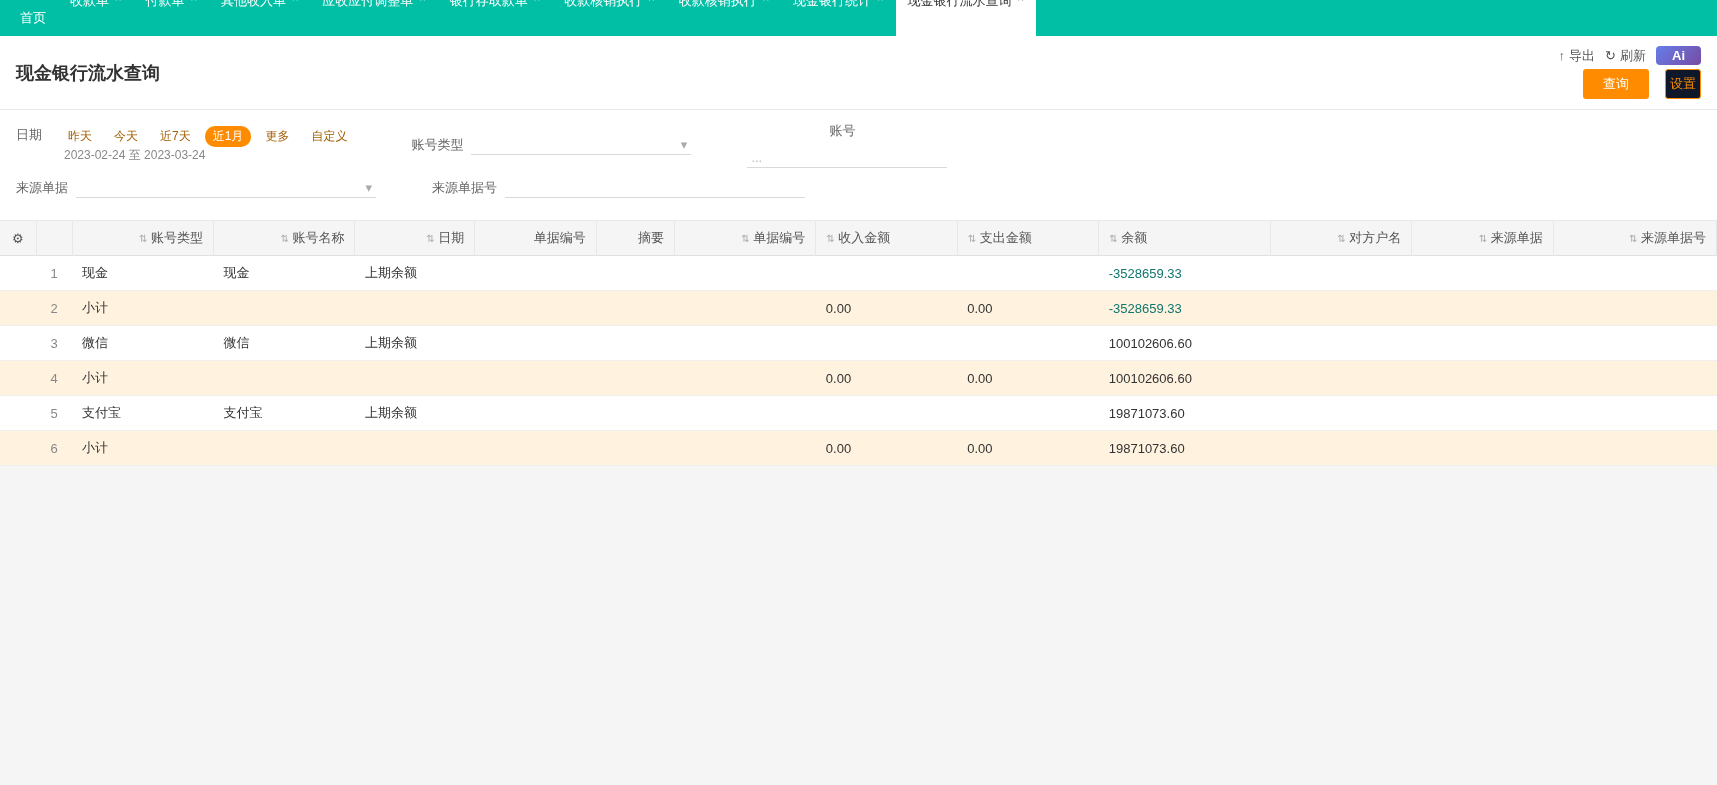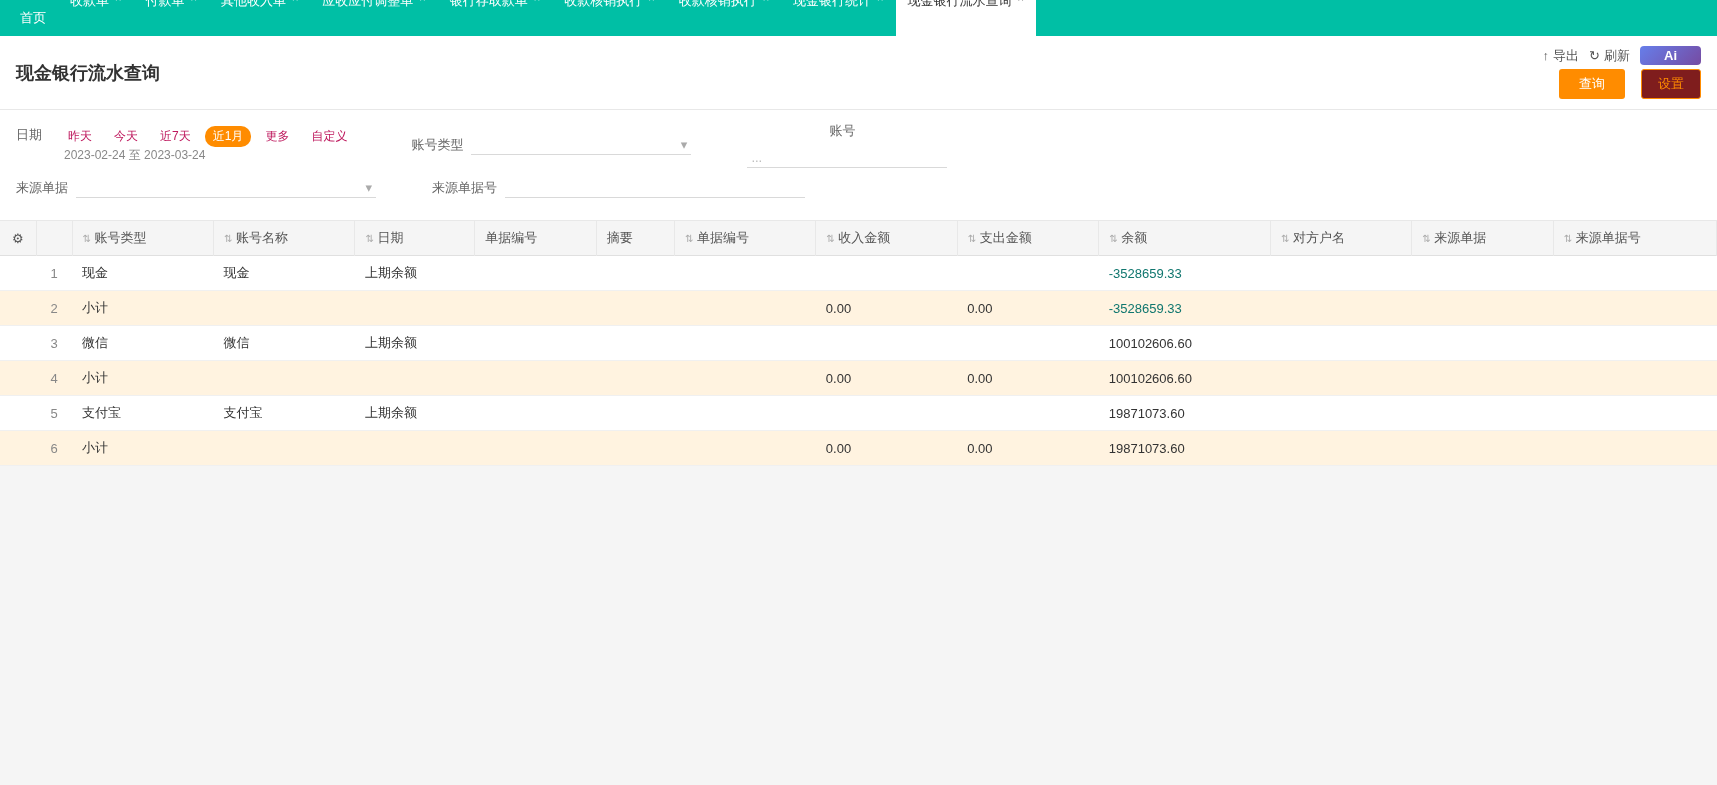--- a/index.html
+++ b/index.html
@@ -71,24 +71,24 @@
     .btn-query {
       background: #ff8c00;
       color: #fff;
       border: none;
       padding: 6px 20px;
       border-radius: 3px;
       cursor: pointer;
       font-size: 13px;
     }
     .btn-settings {
-      background: #7f1d1d;
+      background: #0f172a;
       color: #ff8c00;
       border: 1px solid #ff8c00;
-      padding: 5px 16px;
+      padding: 5px 4px;
       border-radius: 3px;
       cursor: pointer;
       font-size: 13px;
     }
 
     
     .filter-area {
       background: #fff;
       padding: 12px 16px;
       border-bottom: 1px solid #e8e8e8;
@@ -105,21 +105,21 @@
       min-width: 36px;
     }
     .date-options {
       display: flex;
       align-items: center;
       gap: 6px;
     }
     .date-opt {
       padding: 2px 8px;
       cursor: pointer;
-      color: #be185d;
+      color: #a16207;
       font-size: 12px;
       border-radius: 3px;
     }
     .date-opt.active {
       background: #ff8c00;
       color: #fff;
       border-radius: 10px;
     }
     .date-range {
       color: #888;
@@ -163,21 +163,21 @@
       width: 100%;
       border-collapse: collapse;
       font-size: 13px;
     }
     thead tr {
       background: #f5f5f5;
       border-bottom: 1px solid #e0e0e0;
     }
     thead th {
       padding: 8px 10px;
-      text-align: left;
+      text-align: right;
       color: #555;
       font-weight: normal;
       border-right: 1px solid #e8e8e8;
       white-space: nowrap;
     }
     tbody tr { border-bottom: 1px solid #f0f0f0; }
     tbody tr:nth-child(even) { background: #fafafa; }
     tbody tr.subtotal { background: #fff3e0; }
     tbody td {
       padding: 8px 10px;
@@ -200,21 +200,21 @@
     .header-actions-row {
       display: flex;
       gap: 10px;
       align-items: center;
     }
 
     .ai-badge {
       background: linear-gradient(135deg, #667eea, #764ba2);
       color: #fff;
       border-radius: 4px;
-      padding: 2px 24px;
+      padding: 2px 16px;
       font-size: 13px;
       font-weight: bold;
     }
   </style>
 </head>
 <body>
 
 <div class="top-nav">
   <div class="nav-home">
     <span>首页</span>

